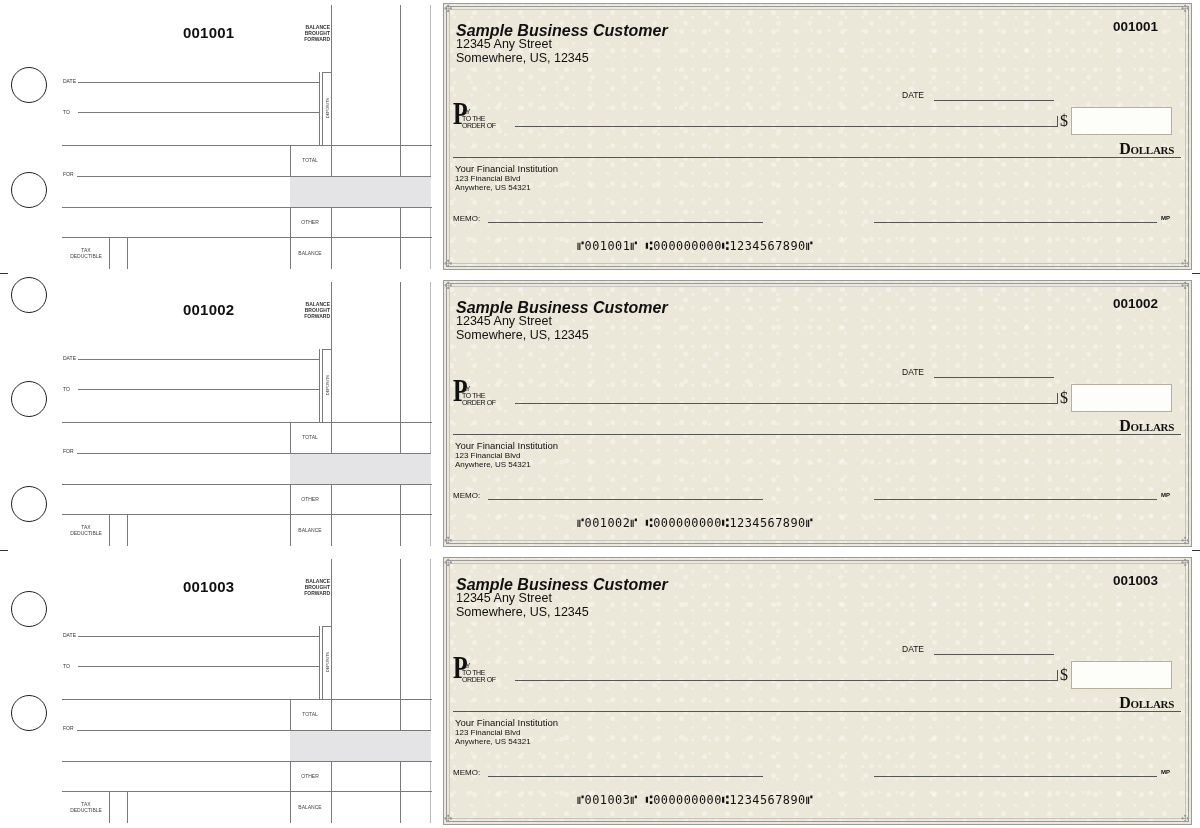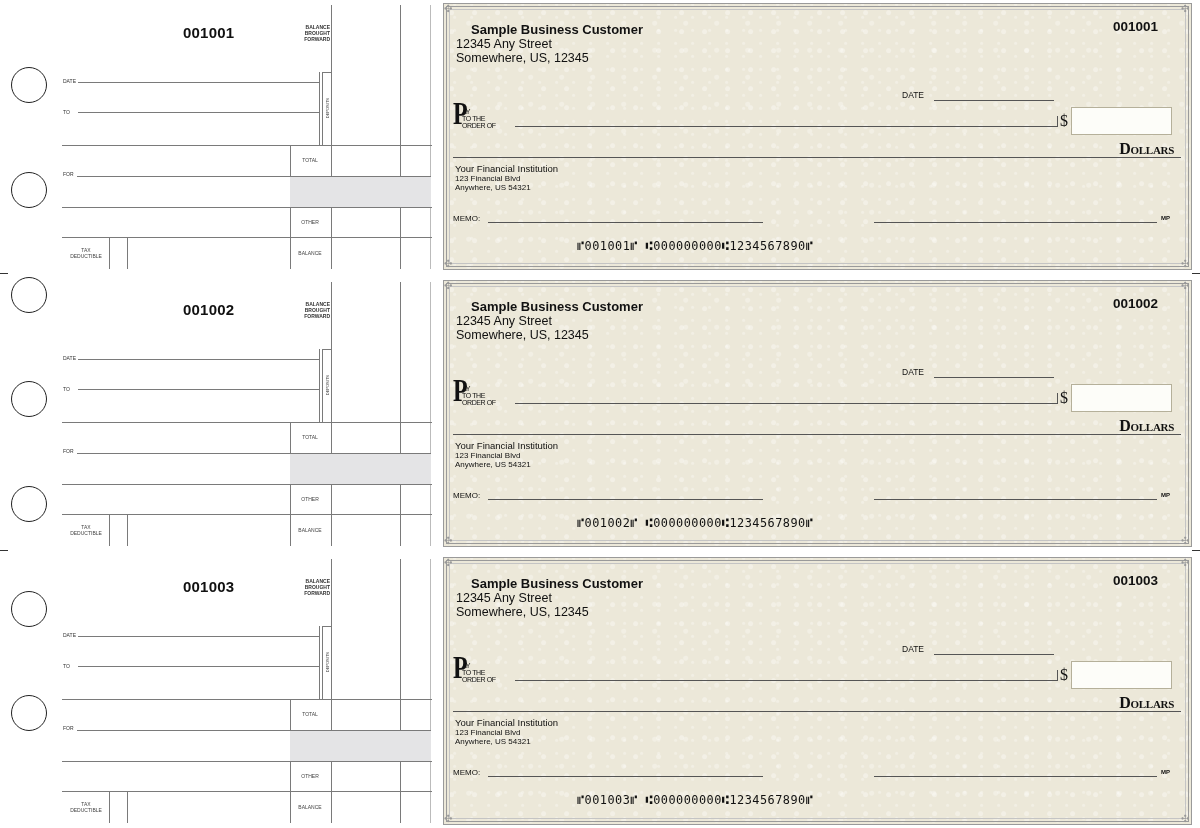--- a/index.html
+++ b/index.html
@@ -22,21 +22,21 @@
   
   .check { position:absolute; left:443px; top:3px; width:749px; height:267px; box-sizing:border-box;
            background:#ece8d9;
            background-image:
              radial-gradient(circle at 20% 30%, rgba(255,255,255,0.35) 0 2px, transparent 3px),
              radial-gradient(circle at 70% 60%, rgba(255,255,255,0.3) 0 2px, transparent 3px),
              radial-gradient(circle at 45% 80%, rgba(255,255,255,0.3) 0 1px, transparent 2px);
            background-size: 23px 19px, 31px 27px, 17px 13px;
            border:4px double #9a9a9a; outline:1px solid #c4c4c4; outline-offset:-7px; }
   .corner { position:absolute; width:10px; height:10px; color:#999; font-size:10px; line-height:10px; }
-  .payer-name { position:absolute; left:24px; top:15px; font-weight:bold; font-size:13px; }
+  .payer-name { position:absolute; left:9px; top:15px; font-weight:bold; font-size:16px;font-style:italic; }
   .payer-l { position:absolute; left:9px; font-size:12.5px; }
   .check-num { position:absolute; right:30px; top:12px; font-weight:bold; font-size:13.5px; }
   .date-lbl { position:absolute; left:455px; top:83px; font-size:8.5px; }
   .date-line { position:absolute; left:487px; top:93px; width:120px; height:1px; background:#555; }
   .pay-big { position:absolute; left:6px; top:92px; font-family:"Liberation Serif", serif; font-weight:bold; font-size:32px; line-height:28px; transform:scaleX(0.75); transform-origin:left; }
   .pay-small { position:absolute; left:15px; font-size:7px; line-height:7px; letter-spacing:-0.4px; }
   .pay-line { position:absolute; left:68px; top:119px; width:542px; height:1px; background:#555; }
   .pay-tick { position:absolute; left:610px; top:109px; width:1px; height:11px; background:#555; }
   .dollar-sign { position:absolute; left:613px; top:105px; font-size:16px; font-family:"Liberation Serif", serif; }
   .amount-box { position:absolute; left:624px; top:100px; width:101px; height:28px; background:#fdfdf9; border:1px solid #b5b09a; box-sizing:border-box; }

